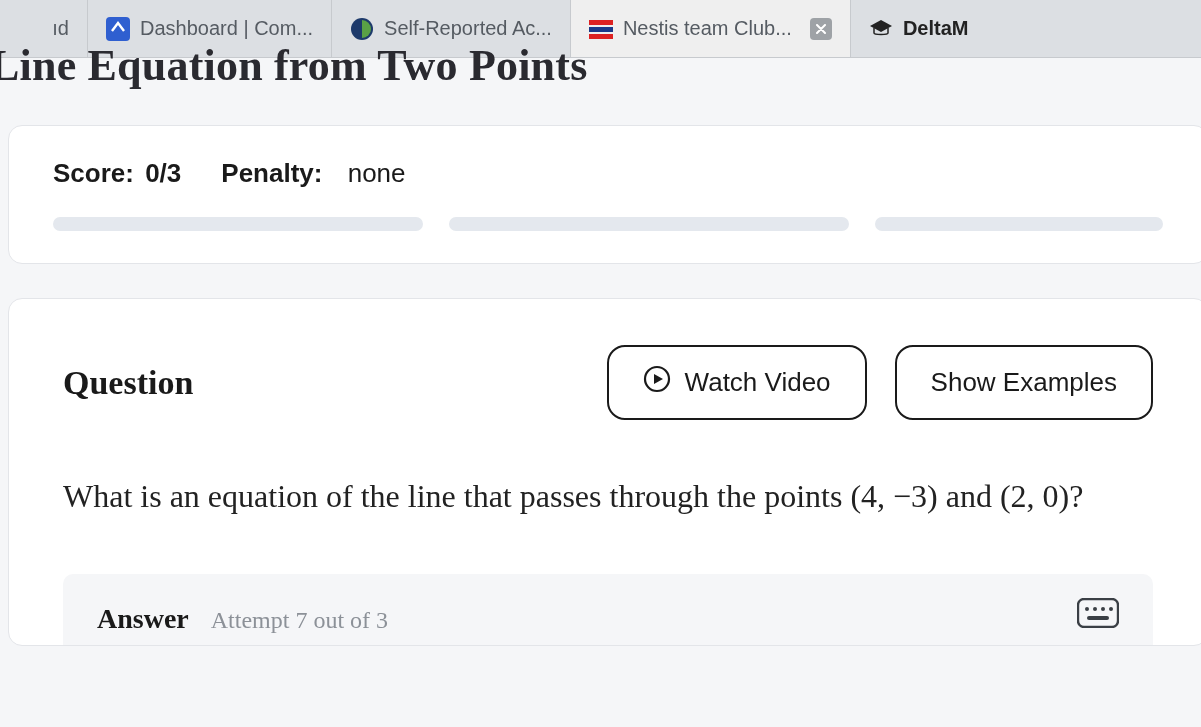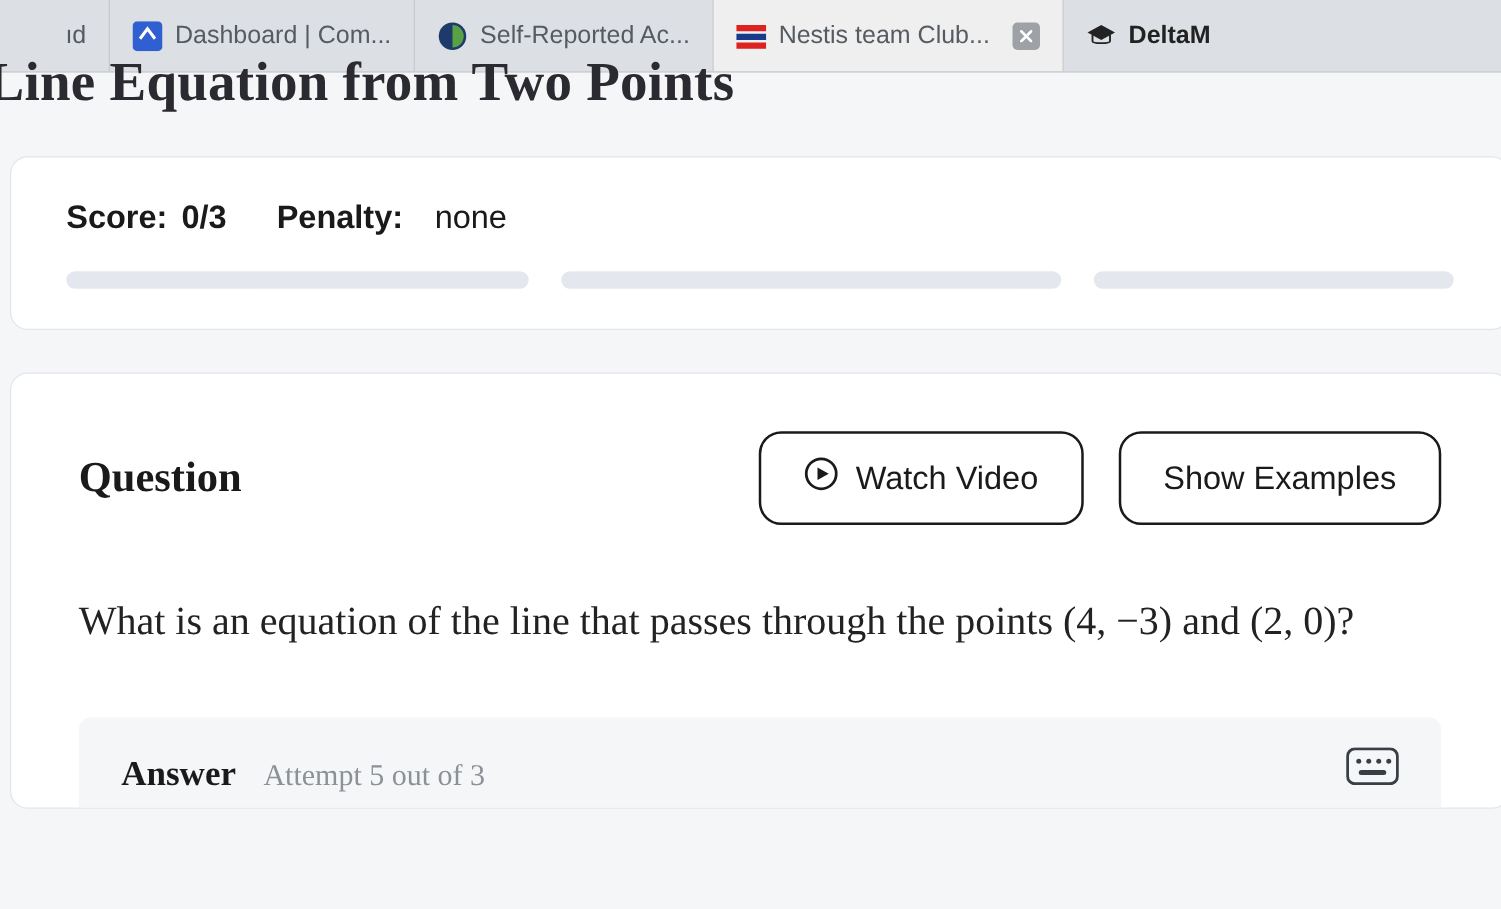--- a/index.html
+++ b/index.html
@@ -239,21 +239,21 @@
     </div>
   </div>
 
   <div class="q-body">
     <span>What is an equation of the line that passes through the points </span><span>(4, −3)</span><span> and </span><span>(2, 0)</span><span>?</span>
   </div>
 
   <div class="answer-block">
     <div class="answer-left">
       <span class="answer-label">Answer</span>
-      <span class="attempt-text">Attempt 5 out of 3</span>
+      <span class="attempt-text">Attempt 7 out of 3</span>
     </div>
     <span class="kbd-icon">
       <svg viewBox="0 0 42 30">
           <rect x="1" y="1" width="40" height="28" rx="6" fill="none" stroke="#3a3f45" stroke-width="2.4"></rect>
           <circle cx="10" cy="11" r="2" fill="#3a3f45"></circle>
           <circle cx="18" cy="11" r="2" fill="#3a3f45"></circle>
           <circle cx="26" cy="11" r="2" fill="#3a3f45"></circle>
           <circle cx="34" cy="11" r="2" fill="#3a3f45"></circle>
           <rect x="10" y="18" width="22" height="4" rx="2" fill="#3a3f45"></rect>
         </svg>

